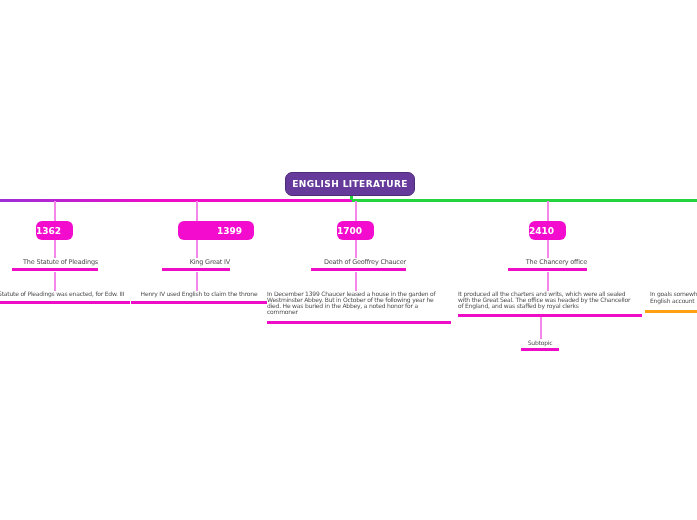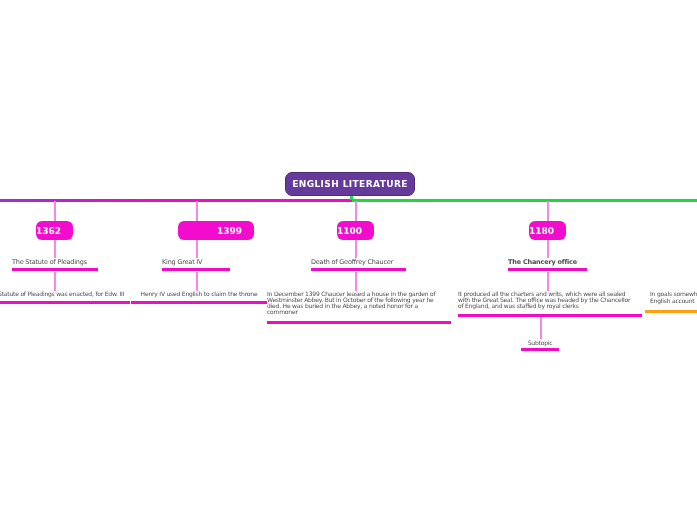--- a/index.html
+++ b/index.html
@@ -77,21 +77,21 @@
     color: #ffffff;
     font-weight: bold;
     font-size: 9px;
     white-space: nowrap;
   }
 
   
   .topic {
     position: absolute;
     top: 258px;
-    text-align: left;
+    text-align: right;
     font-size: 6.5px;
     line-height: 8.5px;
     letter-spacing: -0.2px;
     color: #4d4d4d;
     padding-bottom: 1.5px;
     border-bottom: 3px solid #ee0cc6;
     white-space: nowrap;
     box-sizing: content-box;
   }
 
@@ -168,36 +168,36 @@
   <div class="date-node" style="left:178px;padding-left:39px;">
     <span>1399</span>
   </div>
   <div class="vline" style="left:195.5px; top:240px; height:18px;"></div>
   <div class="topic" style="left:162px; width:68px;">King Great IV</div>
   <div class="vline" style="left:195.5px; top:272px; height:19px;"></div>
   <div class="detail one-line" style="left:131px; width:136px;">Henry IV used English to claim the throne</div>
 
   <div class="vline" style="left:354.5px; top:201px; height:20px;"></div>
   <div class="date-node" style="left:337px;">
-    <span>1100</span>
+    <span>1700</span>
   </div>
   <div class="vline" style="left:354.5px; top:240px; height:18px;"></div>
   <div class="topic" style="left:311px; width:95px;">Death of Geoffrey Chaucer</div>
   <div class="vline" style="left:354.5px; top:272px; height:19px;"></div>
   <div class="detail par4" style="left:267px; width:184px;">In December 1399 Chaucer leased a house in the garden of
 Westminster Abbey. But in October of the following year he
 died. He was buried in the Abbey, a noted honor for a
 commoner</div>
 
   <div class="vline" style="left:546.5px; top:201px; height:20px;"></div>
   <div class="date-node" style="left:529px;">
-    <span>1180</span>
+    <span>2410</span>
   </div>
   <div class="vline" style="left:546.5px; top:240px; height:18px;"></div>
-  <div class="topic" style="left:508px; width:79px;font-weight:bold;">The Chancery office</div>
+  <div class="topic" style="left:508px; width:79px;">The Chancery office</div>
   <div class="vline" style="left:546.5px; top:272px; height:19px;"></div>
   <div class="detail par3" style="left:458px; width:184px;">It produced all the charters and writs, which were all sealed
 with the Great Seal. The office was headed by the Chancellor
 of England, and was staffed by royal clerks</div>
   <div class="vline" style="left:539.5px; top:317px; height:22px;"></div>
   <div class="subtopic">Subtopic</div>
 
   <div class="offscreen-right-text">In goals somewh
 English account</div>
   <div class="offscreen-right-underline"></div>

